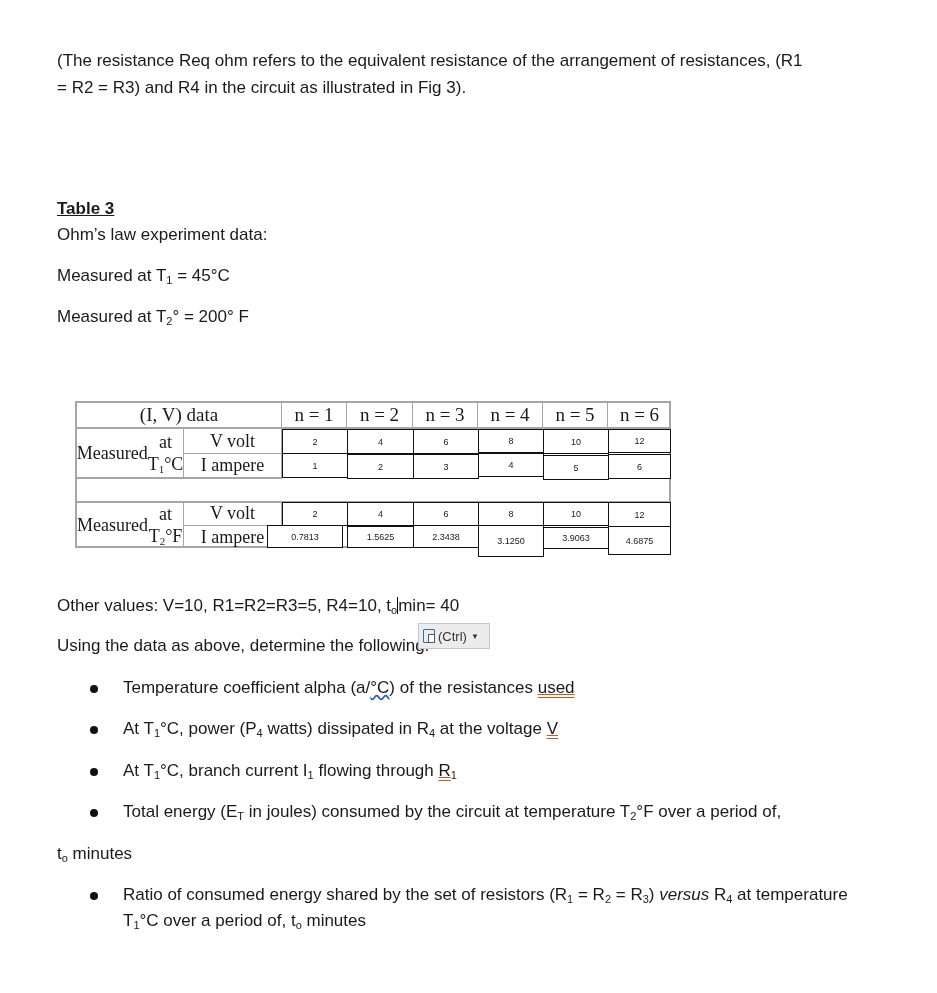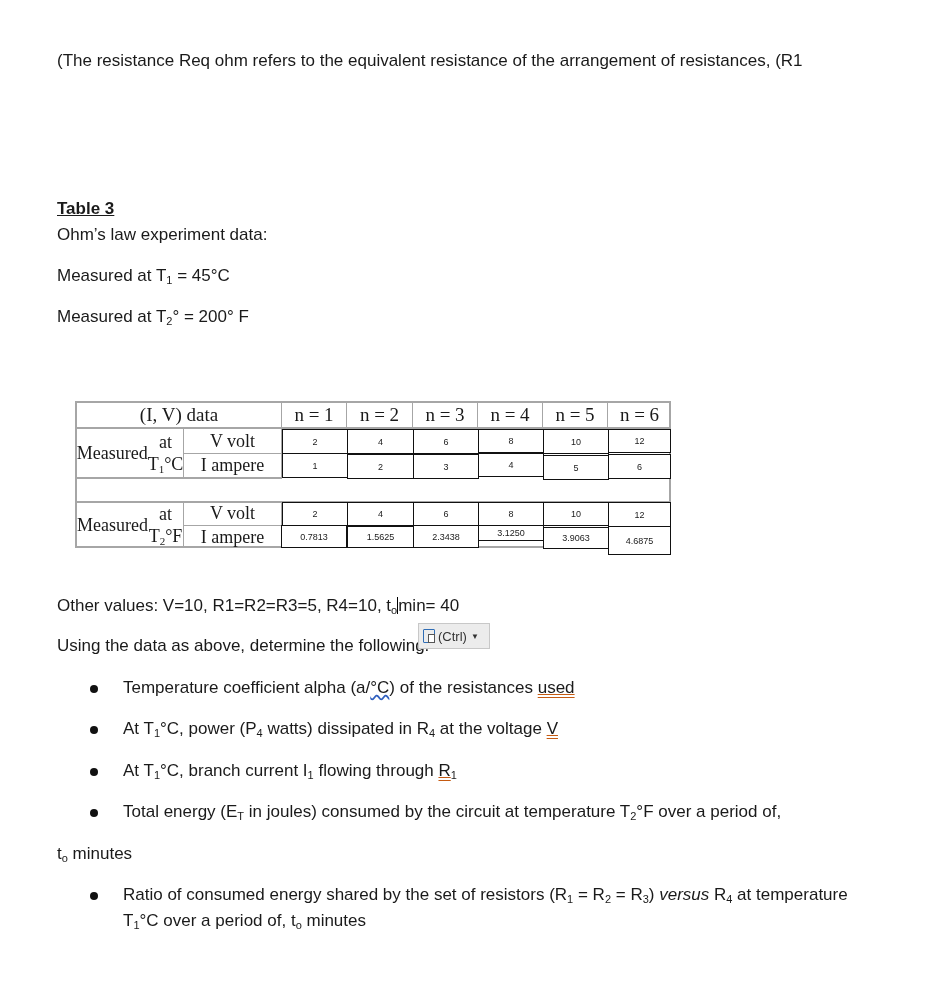--- a/index.html
+++ b/index.html
@@ -37,20 +37,21 @@
   .bullet { position: absolute; left: 90px; width: 8px; height: 8px; border-radius: 50%; background: #111; }
   .btxt { position: absolute; left: 123px; font-size: 17px; line-height: 26px; white-space: nowrap; }
   .u2 { text-decoration: underline double #c55a11; }
   .squig { text-decoration: underline wavy #2f5fbf; }
 </style>
 </head>
 <body>
 
 <div class="p intro">
   <div>(The resistance Req ohm refers to the equivalent resistance of the arrangement of resistances, (R1</div>
+  <div>= R2 = R3) and R4 in the circuit as illustrated in Fig 3).</div>
 </div>
 
 <div class="p heading">Table 3</div>
 <div class="p sub">Ohm’s law experiment data:</div>
 <div class="p m1"><span>Measured at T</span><sub>1</sub><span> = 45°C</span></div>
 <div class="p m2"><span>Measured at T</span><sub>2</sub><span>° = 200° F</span></div>
 
 <div class="tbl">
 
   <div class="c hdr" style="left:0;width:205px;">(I, V) data</div>
@@ -91,24 +92,24 @@
   <div class="c sublbl" style="left:107px;top:99px;width:98px;height:24px;">V volt</div>
   <div class="c sublbl" style="left:107px;top:123px;width:98px;height:22px;border-bottom:none;">I ampere</div>
 
   <div class="c val" style="left:205px;top:99px;width:66px;height:24px;">2</div>
   <div class="c val" style="left:270px;top:99px;width:67px;height:24px;">4</div>
   <div class="c val" style="left:336px;top:99px;width:66px;height:24px;">6</div>
   <div class="c val" style="left:401px;top:99px;width:66px;height:24px;">8</div>
   <div class="c val" style="left:466px;top:99px;width:66px;height:24px;">10</div>
   <div class="c val" style="left:531px;top:99px;width:63px;height:25px;">12</div>
 
-  <div class="c val" style="left:204px;top:122px;width:66px;height:23px;">0.7813</div>
+  <div class="c val" style="left:190px;top:122px;width:76px;height:23px;">0.7813</div>
   <div class="c val" style="left:270px;top:123px;width:67px;height:22px;">1.5625</div>
   <div class="c val" style="left:336px;top:122px;width:66px;height:23px;">2.3438</div>
-  <div class="c val" style="left:401px;top:122px;width:66px;height:16px;">3.1250</div>
+  <div class="c val" style="left:401px;top:122px;width:66px;height:32px;">3.1250</div>
   <div class="c val" style="left:466px;top:124px;width:66px;height:22px;">3.9063</div>
   <div class="c val" style="left:531px;top:123px;width:63px;height:29px;">4.6875</div>
 </div>
 
 <div class="p other"><span>Other values: V=10, R1=R2=R3=5, R4=10, t</span><sub>o</sub><span class="cursor"></span><span>min= 40</span></div>
 <div class="p using">Using the data as above, determine the following:</div>
 
 <div class="paste">
   <span class="clip"></span>
   <span>(Ctrl)</span>

